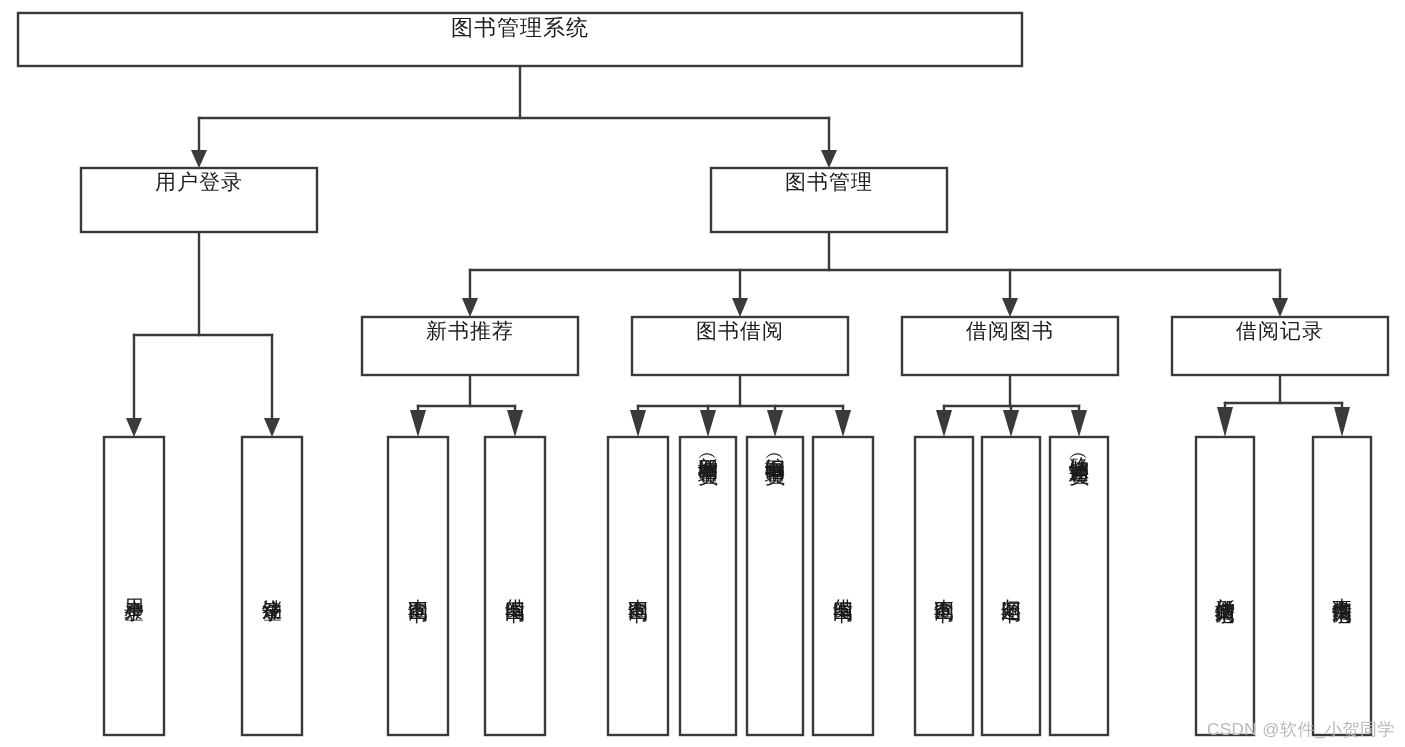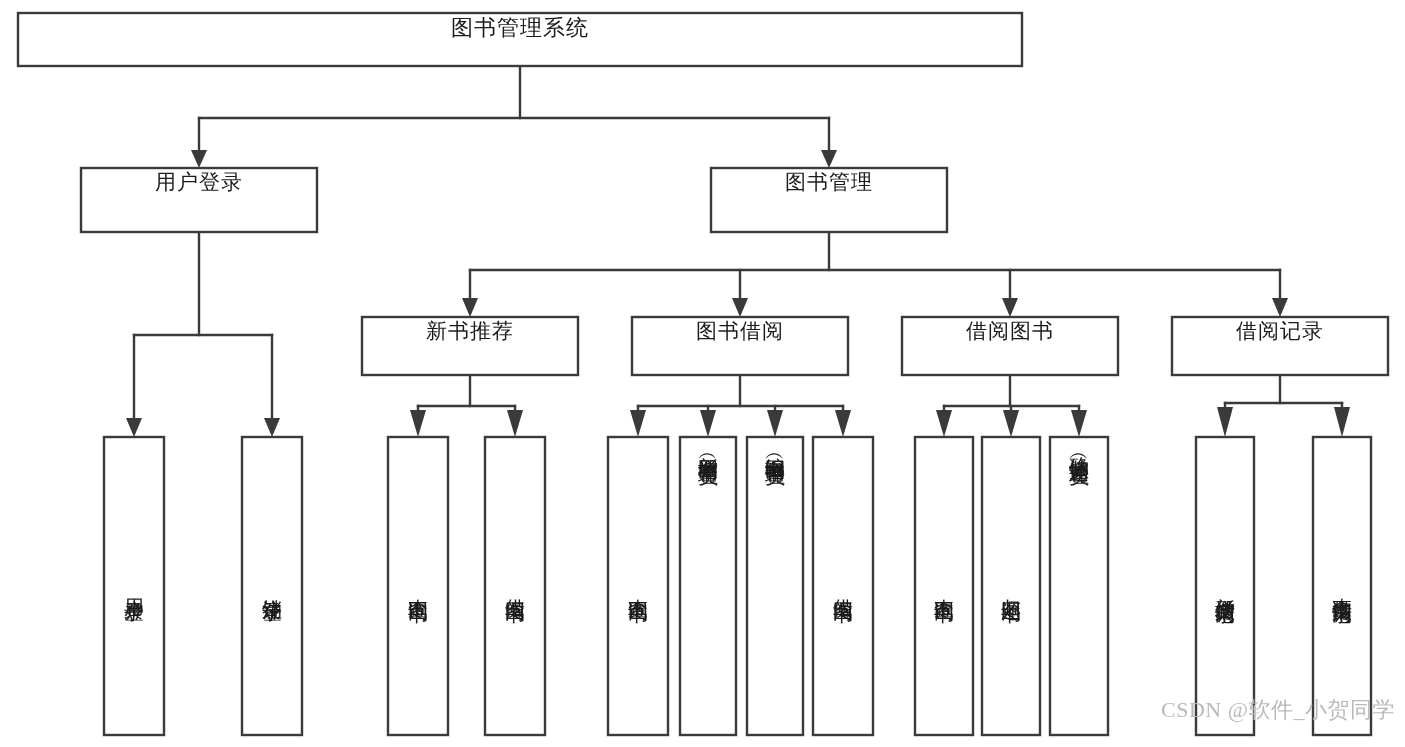--- a/index.html
+++ b/index.html
@@ -73,23 +73,23 @@
     color: #1b1b1b;
     letter-spacing: 1px;
     white-space: nowrap;
   }
   .h-text.root {
     font-size: 22px;
   }
   #watermark {
     position: absolute;
     right: 10px;
-    bottom: 22px;
-    font-family: Liberation Serif, serif;
-    font-size: 22px;
+    bottom: 6px;
+    font-family: Liberation Sans, sans-serif;
+    font-size: 17px;
     color: #b9b9b9;
     letter-spacing: 0.5px;
     white-space: nowrap;
     pointer-events: none;
   }
 </style>
 </head>
 <body>
 
 <div id="diagram-root">

